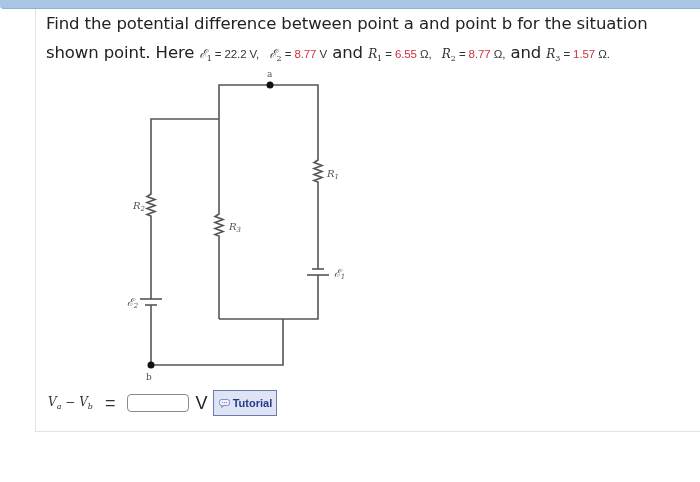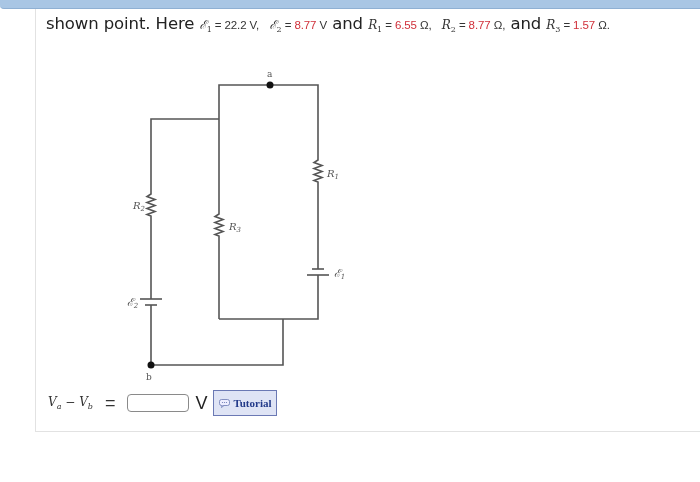--- a/index.html
+++ b/index.html
@@ -48,32 +48,33 @@
       margin-left: 12px; width: 62px; height: 18px;
       border: 1px solid #8a8a8a; border-radius: 4px; background: #fff;
       box-sizing: border-box;
     }
     .unit { font-family: "Liberation Sans", sans-serif; font-size: 18px; color: #222; margin-left: 6px; }
     .tutorial-btn {
       margin-left: 6px; height: 26px; width: 64px;
       background: #dfe4f5; border: 1px solid #6b79b4;
       box-sizing: border-box;
       display: flex; align-items: center; justify-content: center; gap: 3px;
-      font-family: Liberation Serif, serif; font-weight: bold; font-size: 11px;
+      font-family: Liberation Sans, sans-serif; font-weight: bold; font-size: 11px;
       color: #243b8a; cursor: pointer;
     }
     .tut-icon { width: 11px; height: 9px; }
   </style>
 </head>
 <body>
 
 <div class="top-bar"></div>
 <div class="panel"></div>
 
 <div class="question">
+  <div class="q-line">Find the potential difference between point a and point b for the situation</div>
   <div class="q-line">
     <span>shown point. Here</span>
     <span class="sym"><span>ℰ</span><sub>1</sub></span><span class="small"> = </span><span class="small">22.2</span><span class="small"> V,</span>
     &nbsp;<span class="sym"><span>ℰ</span><sub>2</sub></span><span class="small"> = </span><span class="small red">8.77</span><span class="small"> V</span>
     <span>and</span>
     <span class="sym"><span>R</span><sub>1</sub></span><span class="small"> = </span><span class="small red">6.55</span><span class="small"> Ω,</span>
     &nbsp;<span class="sym"><span>R</span><sub>2</sub></span><span class="small"> = </span><span class="small red">8.77</span><span class="small"> Ω,</span>
     <span>and</span>
     <span class="sym"><span>R</span><sub>3</sub></span><span class="small"> = </span><span class="small red">1.57</span><span class="small"> Ω.</span>
   </div>

